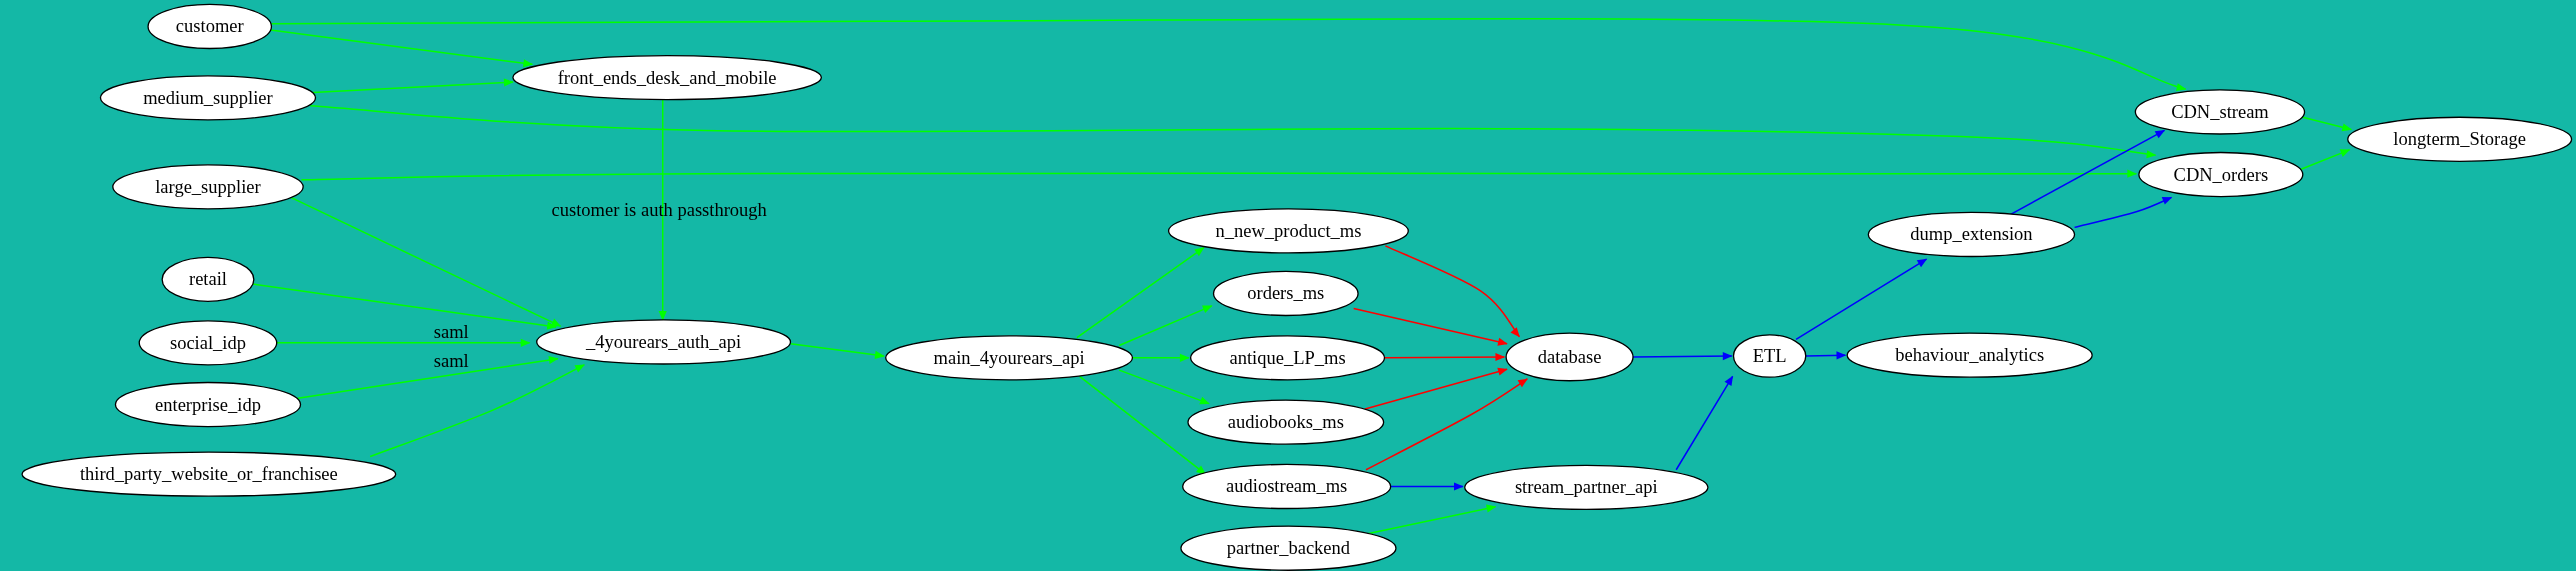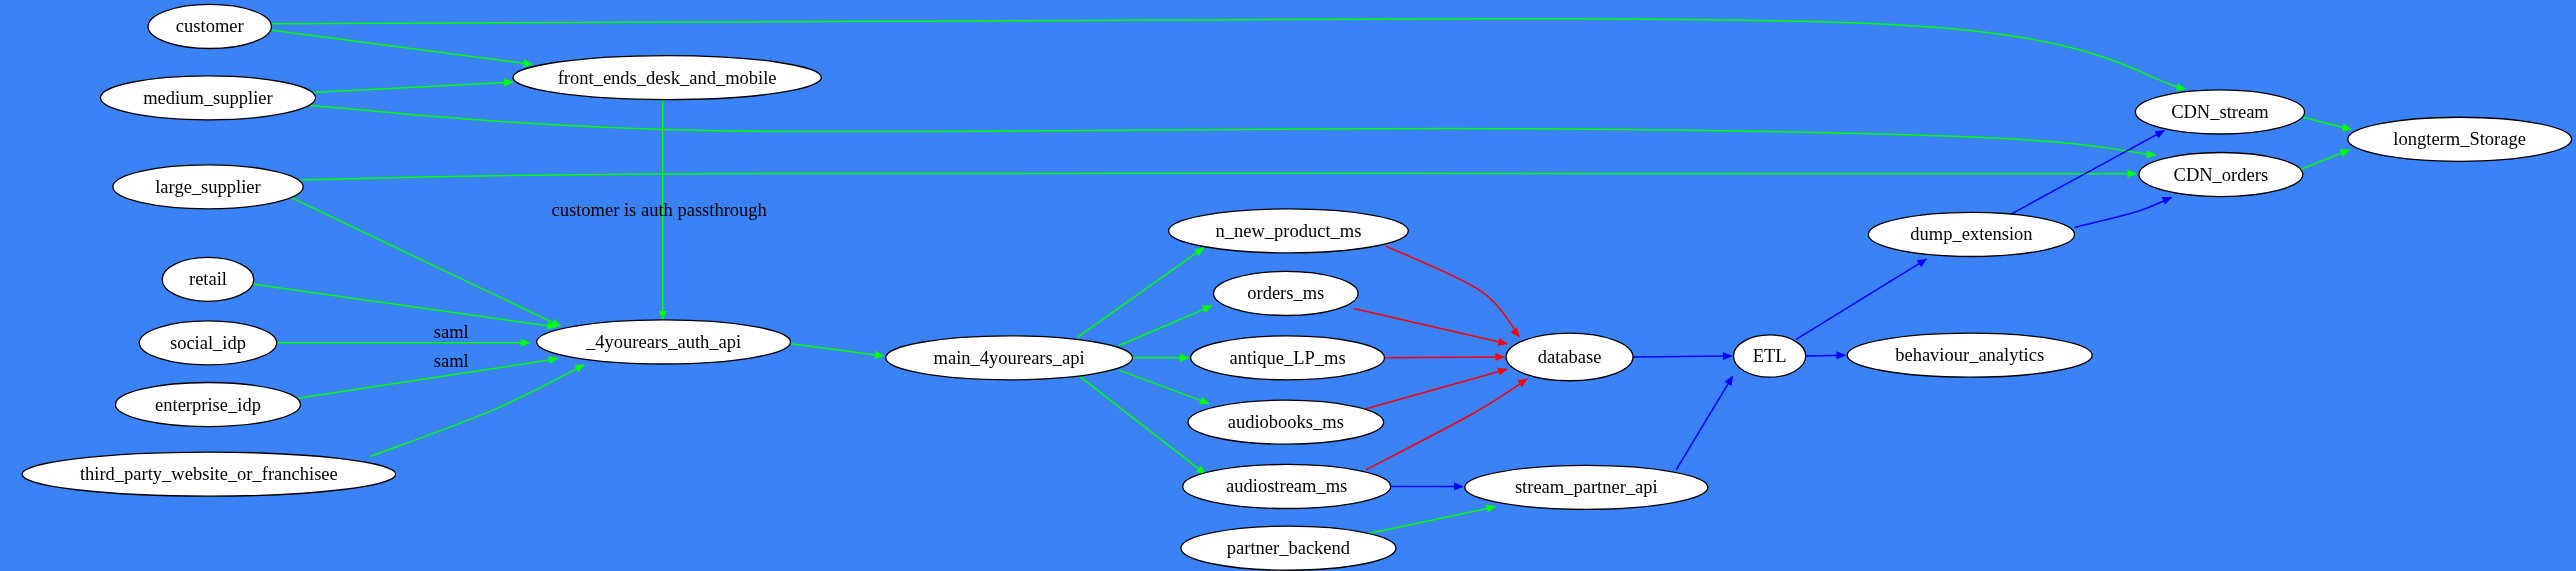--- a/index.html
+++ b/index.html
@@ -8,21 +8,21 @@
     background: #ffffff;
     width: 2576px;
     height: 572px;
     overflow: hidden;
     font-family: "Liberation Serif", "DejaVu Serif", serif;
   }
   .canvas {
     position: relative;
     width: 2576px;
     height: 572px;
-    background: #3b82f6;
+    background: #14b8a6;
   }
   svg { display: block; }
   .node-ellipse {
     fill: #ffffff;
     stroke: #000000;
     stroke-width: 1.5;
   }
   .node-label {
     fill: #000000;
     font-size: 21px;

